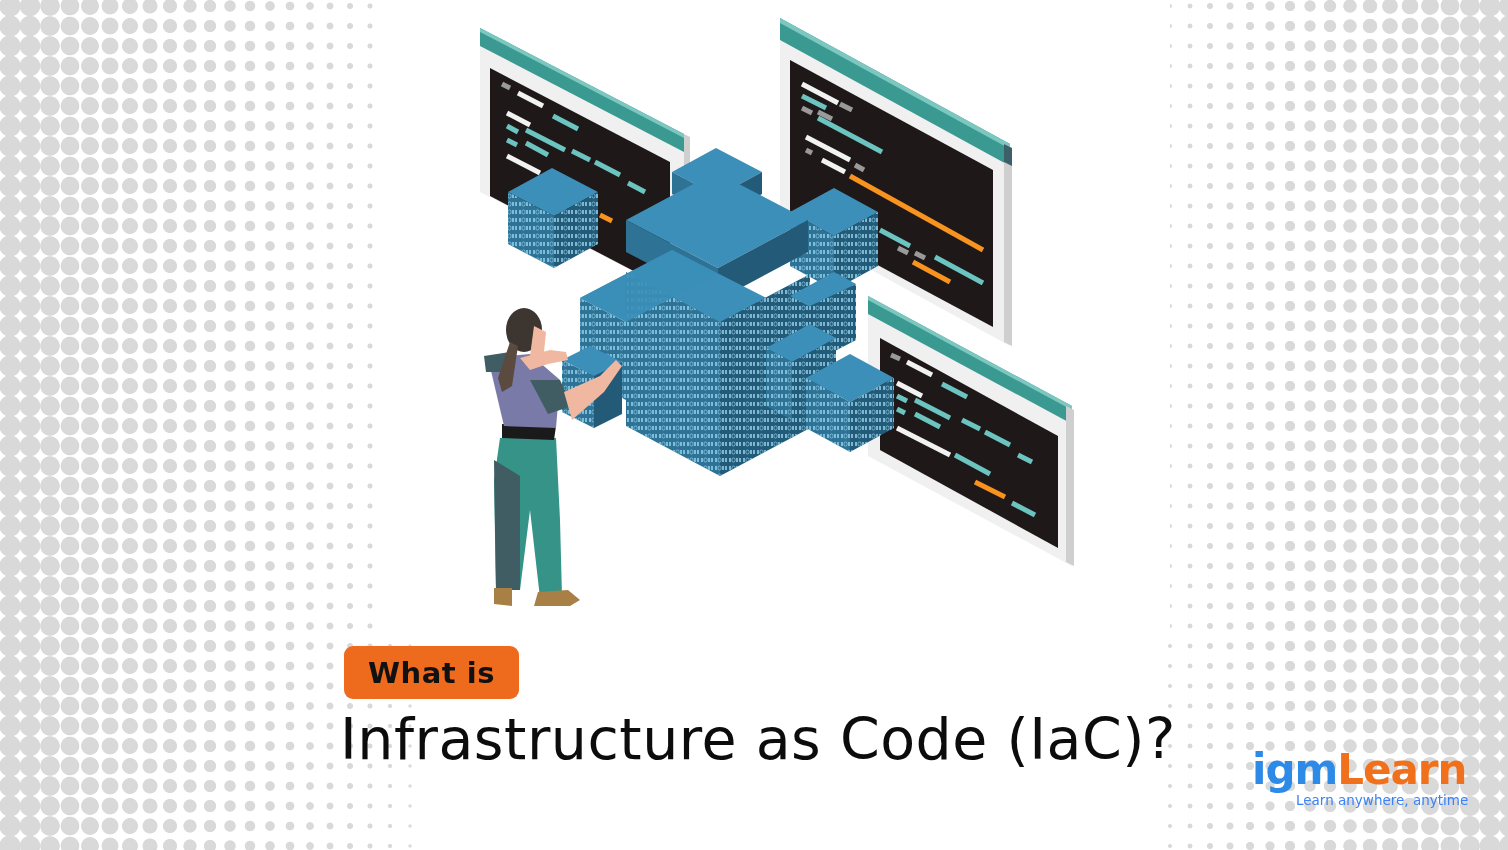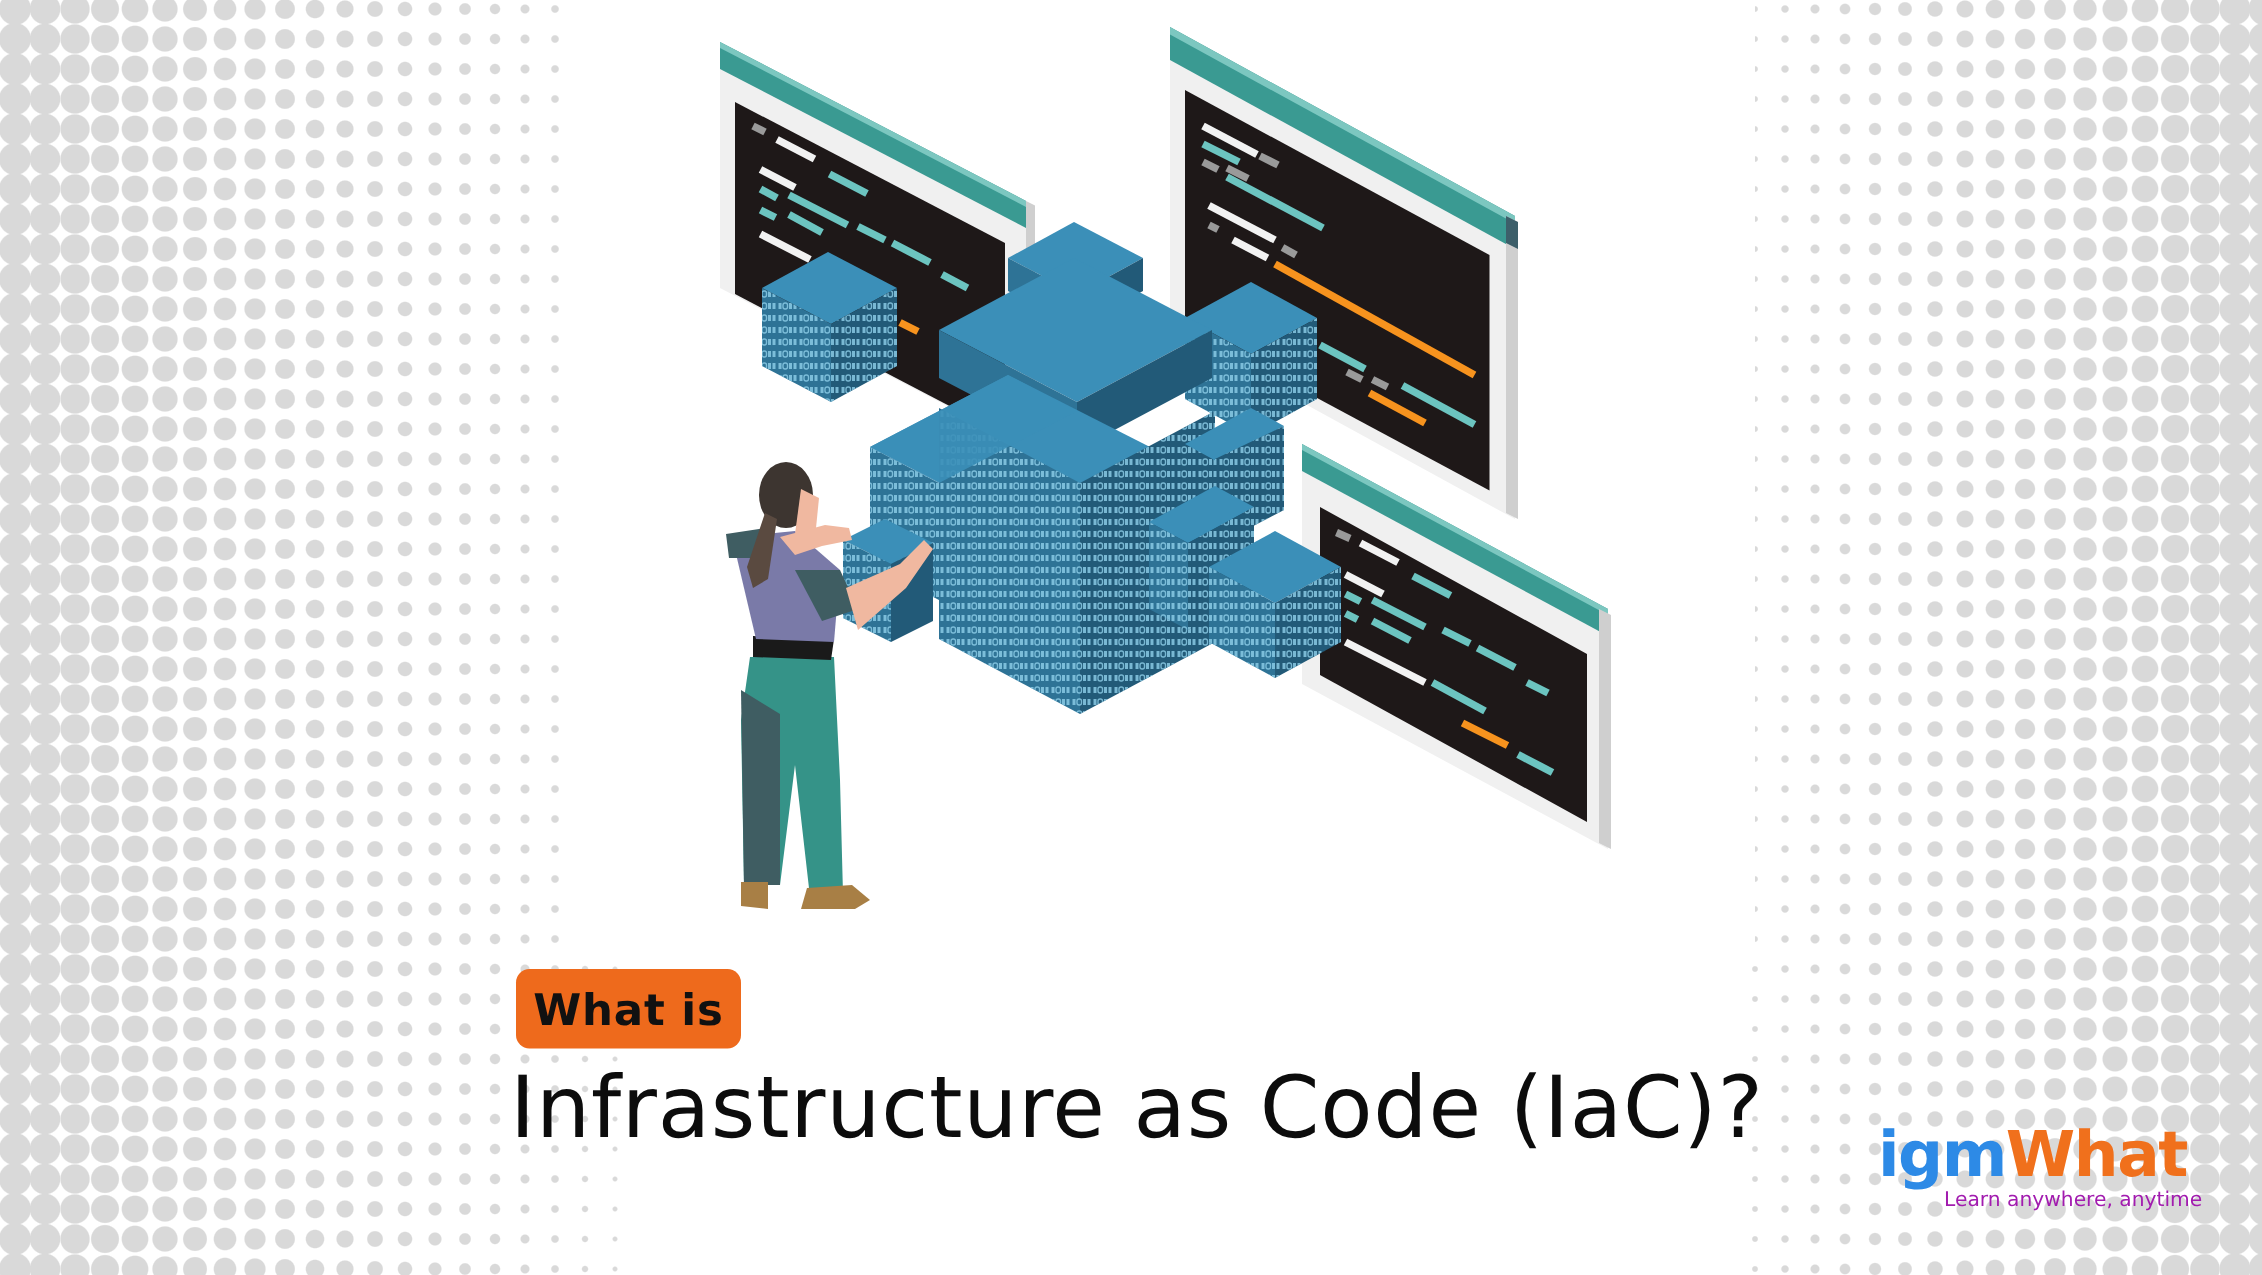--- a/index.html
+++ b/index.html
@@ -1,27 +1,27 @@
 <!DOCTYPE html>
 <html><head>
 <meta charset="utf-8">
 <style>
   html,body{margin:0;padding:0;}
   body{width:1508px;height:850px;overflow:hidden;background:#ffffff;position:relative;font-family:"DejaVu Sans","Liberation Sans",sans-serif;}
   .dots{position:absolute;top:0;height:850px;}
   .dotcol{position:absolute;top:0;height:850px;width:20px;}
   #illustration{position:absolute;left:0;top:0;width:1508px;height:850px;}
-  .badge{position:absolute;left:344px;top:646px;width:150px;height:53px;border-radius:9px;display:flex;align-items:center;justify-content:center;}
+  .badge{position:absolute;left:344px;top:646px;width:175px;height:53px;border-radius:9px;display:flex;align-items:center;justify-content:center;}
   .badge span{font-family:"DejaVu Sans",sans-serif;font-weight:bold;font-size:29px;color:#111;letter-spacing:0.5px;}
   .headline{position:absolute;left:340px;top:703px;font-family:"DejaVu Sans",sans-serif;font-size:57px;line-height:72px;color:#0c0c0c;letter-spacing:0.5px;white-space:nowrap;}
   .logo{position:absolute;left:1252px;top:748px;width:220px;}
   .logo-word{font-family:"DejaVu Sans",sans-serif;font-weight:bold;font-size:42px;line-height:44px;letter-spacing:-1px;}
   .logo-word .igm{color:#2d8ae6;}
   .logo-word .guru{color:#f0701c;}
-  .tagline{position:absolute;left:44px;top:44px;font-family:"DejaVu Sans",sans-serif;font-size:13.5px;color:#a21caf;white-space:nowrap;}
+  .tagline{position:absolute;left:44px;top:44px;font-family:"DejaVu Sans",sans-serif;font-size:13.5px;color:#3b82f6;white-space:nowrap;}
 </style>
 </head>
 <body>
 
 <div class="dots" id="dots">
     <div class="dotcol" style="left: 0px; background-image: radial-gradient(circle at 10px 10px, rgb(217, 217, 217) 10.2738px, transparent 11.0738px); background-size: 20px 20px; background-position: 0px -4px;"></div>
     <div class="dotcol" style="left: 20px; background-image: radial-gradient(circle at 10px 10px, rgb(217, 217, 217) 9.82143px, transparent 10.6214px); background-size: 20px 20px; background-position: 0px -4px;"></div>
     <div class="dotcol" style="left: 40px; background-image: radial-gradient(circle at 10px 10px, rgb(217, 217, 217) 9.36905px, transparent 10.169px); background-size: 20px 20px; background-position: 0px -4px;"></div>
     <div class="dotcol" style="left: 60px; background-image: radial-gradient(circle at 10px 10px, rgb(217, 217, 217) 8.91667px, transparent 9.71667px); background-size: 20px 20px; background-position: 0px -4px;"></div>
     <div class="dotcol" style="left: 80px; background-image: radial-gradient(circle at 10px 10px, rgb(217, 217, 217) 8.46429px, transparent 9.26429px); background-size: 20px 20px; background-position: 0px -4px;"></div>
@@ -242,16 +242,16 @@
 </svg>
 
 <div class="badge" id="badge" style="background: rgb(238, 106, 28);">
   <span>What is</span>
 </div>
 
 <div class="headline">Infrastructure as Code (IaC)?</div>
 
 <div class="logo">
   <div class="logo-word">
-    <span class="igm">igm</span><span class="guru">What</span>
+    <span class="igm">igm</span><span class="guru">Learn</span>
   </div>
   <div class="tagline">Learn anywhere, anytime</div>
 </div>
 
 </body></html>

